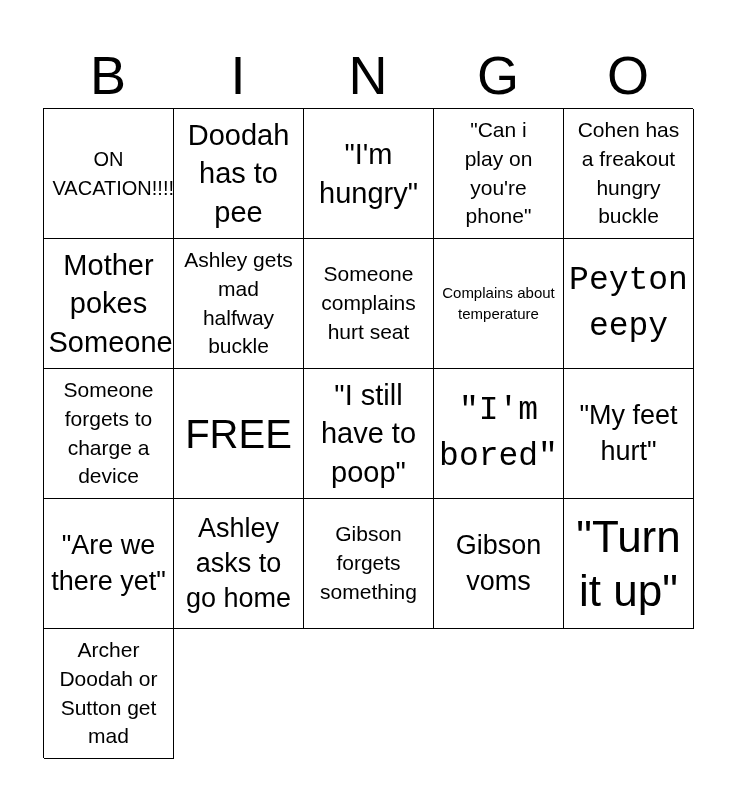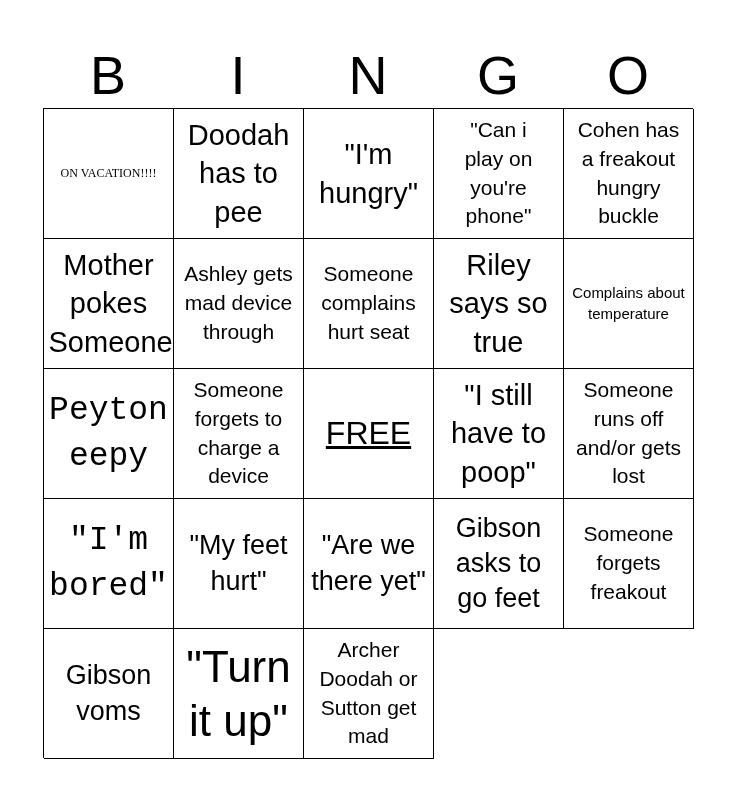--- a/index.html
+++ b/index.html
@@ -51,27 +51,27 @@
       justify-content: center;
       text-align: center;
       padding: 2px 3px;
       overflow: hidden;
       cursor: pointer;
     }
     .cell span {
       display: block;
       line-height: 1.2;
     }
-    .s-tiny  { font-size: 12px; line-height: 1.45 !important; font-family: Liberation Serif, serif; }
+    .s-tiny  { font-size: 20px; line-height: 1.45 !important; }
     .s-sm    { font-size: 15px; line-height: 1.5 !important; }
     .s-md    { font-size: 21px; line-height: 1.38 !important; }
     .s-lg    { font-size: 27px; line-height: 1.3 !important; }
     .s-lg2   { font-size: 29px; line-height: 1.32 !important; }
     .s-xl    { font-size: 33px; line-height: 1.38 !important; font-family: Liberation Mono, monospace; }
-    .s-free  { font-size: 32px; text-decoration: underline; }
+    .s-free  { font-size: 40px; }
     .s-huge  { font-size: 44px; line-height: 1.22 !important; }
   </style>
 </head>
 <body>
 
 <div class="header">
   <div class="header-letter">B</div>
   <div class="header-letter">I</div>
   <div class="header-letter">N</div>
   <div class="header-letter">G</div>
@@ -93,63 +93,57 @@
       <span class="s-md" style="width:100px">"Can i play on you're phone"</span>
     </div>
   <div class="cell">
       <span class="s-md" style="width:118px">Cohen has a freakout hungry buckle</span>
     </div>
 
   <div class="cell">
       <span class="s-lg2" style="width:120px">Mother pokes Someone</span>
     </div>
   <div class="cell">
-      <span class="s-md" style="width:110px">Ashley gets mad device through</span>
+      <span class="s-md" style="width:110px">Ashley gets mad halfway buckle</span>
     </div>
   <div class="cell">
       <span class="s-md" style="width:118px">Someone complains hurt seat</span>
-    </div>
-  <div class="cell">
-      <span class="s-lg2" style="width:110px">Riley says so true</span>
     </div>
   <div class="cell">
       <span class="s-sm" style="width:124px; line-height:1.38 !important">Complains about temperature</span>
     </div>
 
   <div class="cell">
       <span class="s-xl" style="width:122px">Peyton eepy</span>
     </div>
   <div class="cell">
       <span class="s-md" style="width:110px">Someone forgets to charge a device</span>
     </div>
   <div class="cell">
       <span class="s-free">FREE</span>
     </div>
   <div class="cell">
       <span class="s-lg2" style="width:122px">"I still have to poop"</span>
     </div>
-  <div class="cell">
-      <span class="s-md" style="width:112px">Someone runs off and/or gets lost</span>
-    </div>
 
   <div class="cell">
       <span class="s-xl" style="width:120px">"I'm bored"</span>
     </div>
   <div class="cell">
       <span class="s-lg" style="width:100px">"My feet hurt"</span>
     </div>
   <div class="cell">
       <span class="s-lg" style="width:124px">"Are we there yet"</span>
     </div>
   <div class="cell">
-      <span class="s-lg" style="width:124px">Gibson asks to go feet</span>
+      <span class="s-lg" style="width:124px">Ashley asks to go home</span>
     </div>
 
   <div class="cell">
-      <span class="s-md" style="width:124px">Someone forgets freakout</span>
+      <span class="s-md" style="width:124px">Gibson forgets something</span>
     </div>
   <div class="cell">
       <span class="s-lg" style="width:124px">Gibson voms</span>
     </div>
   <div class="cell">
       <span class="s-huge" style="width:126px">"Turn it up"</span>
     </div>
   <div class="cell">
       <span class="s-md" style="width:104px">Archer Doodah or Sutton get mad</span>
     </div>

